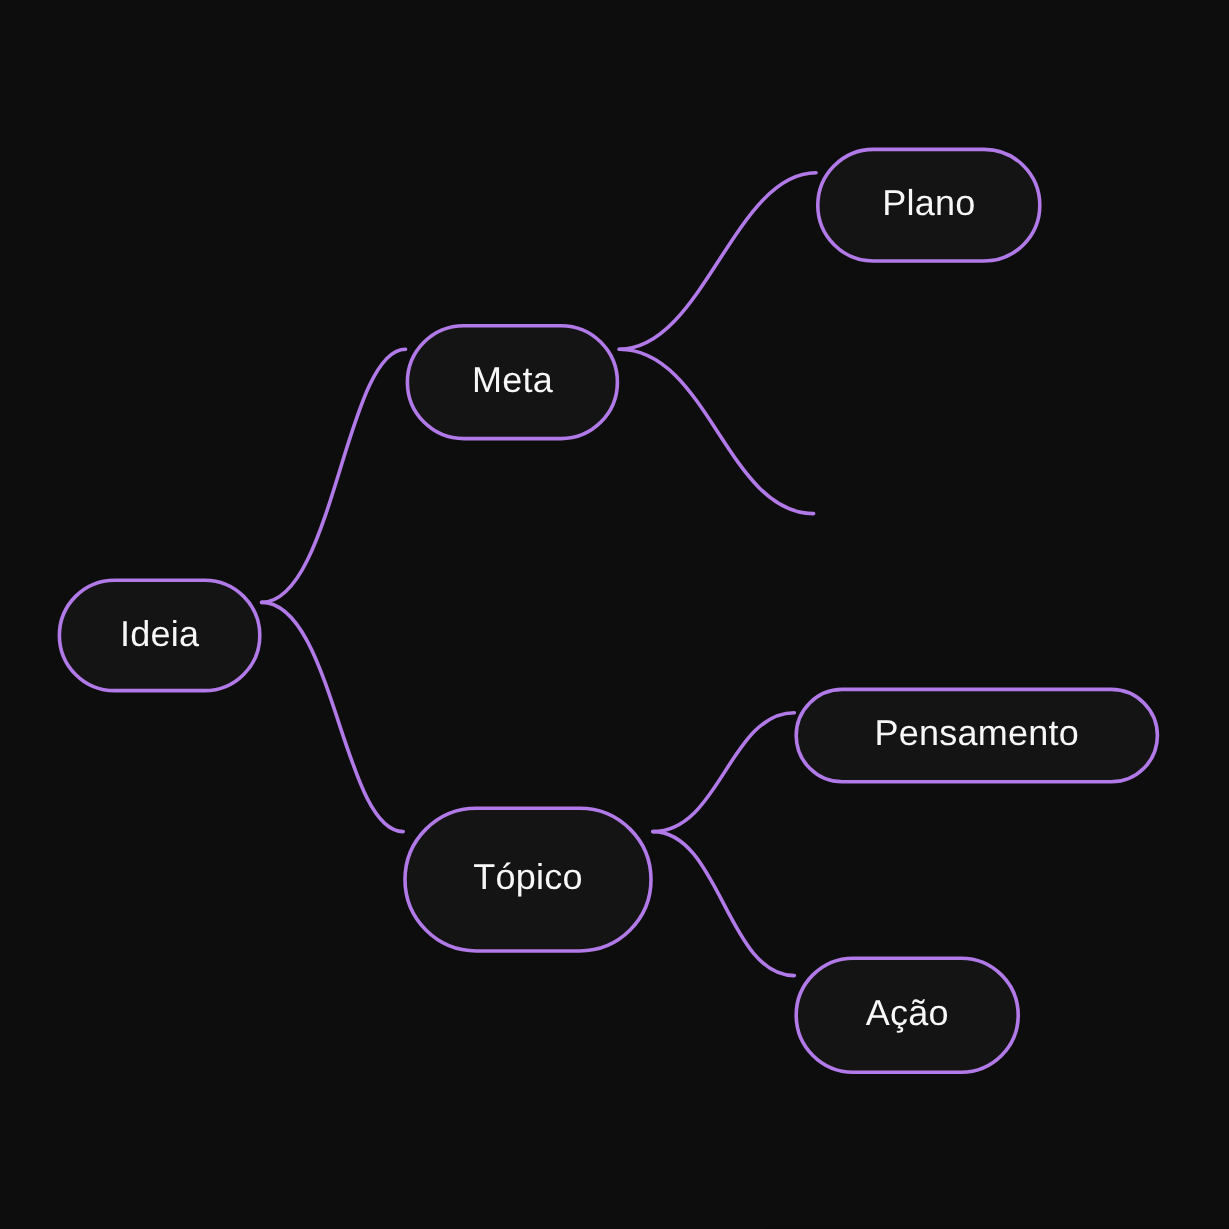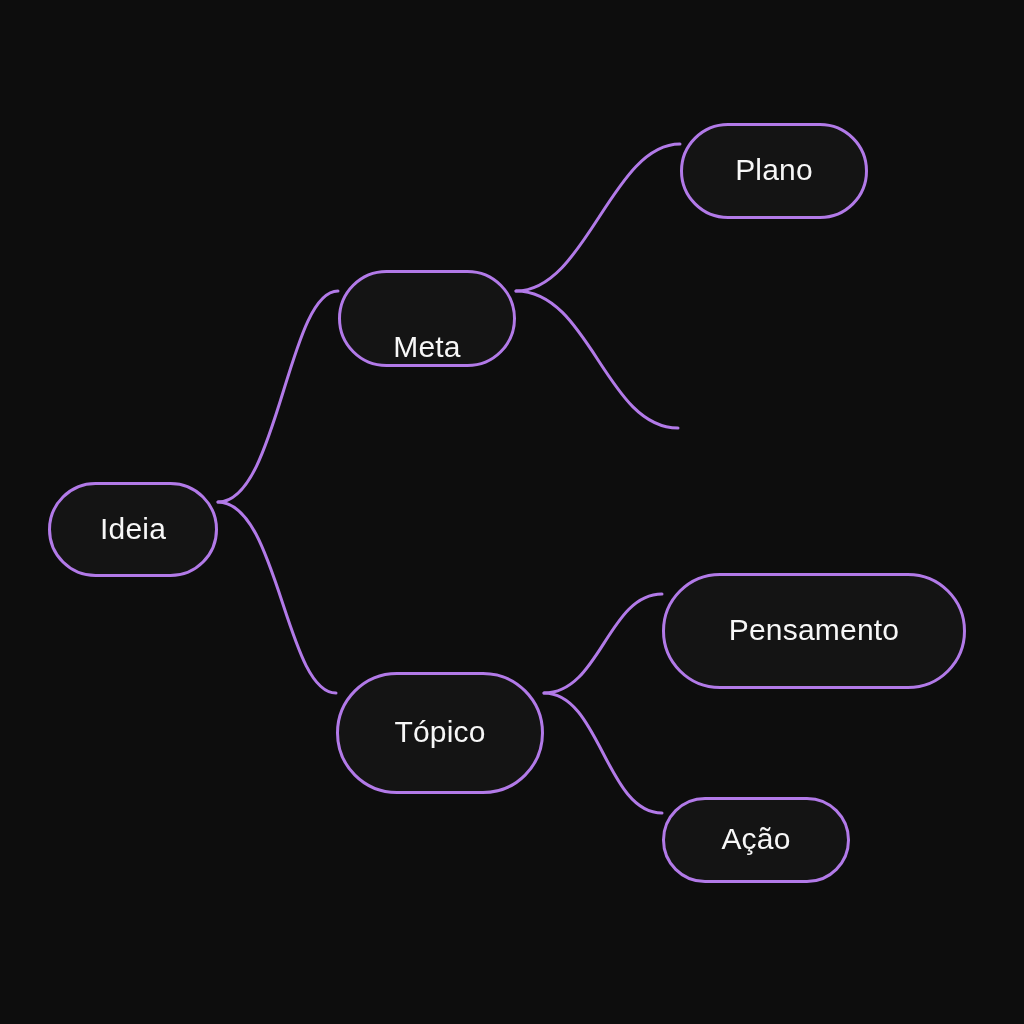--- a/index.html
+++ b/index.html
@@ -55,29 +55,29 @@
       <path d="M 218 502 C 278 502, 286 693, 336 693" fill="none" stroke="#b27ae8" stroke-width="3" stroke-linecap="round"></path>
       <path d="M 516 291 C 586 291, 612 144, 680 144" fill="none" stroke="#b27ae8" stroke-width="3" stroke-linecap="round"></path>
       <path d="M 516 291 C 590 291, 606 428, 678 428" fill="none" stroke="#b27ae8" stroke-width="3" stroke-linecap="round"></path>
       <path d="M 544 693 C 600 693, 608 594, 662 594" fill="none" stroke="#b27ae8" stroke-width="3" stroke-linecap="round"></path>
       <path d="M 544 693 C 600 693, 606 813, 662 813" fill="none" stroke="#b27ae8" stroke-width="3" stroke-linecap="round"></path>
     </svg>
 
   <div class="node" style="left: 48px; top: 455px; width: 170px; height: 95px; font-size: 30px; background: rgb(20, 20, 20); border-color: rgb(178, 122, 232); color: rgb(247, 247, 247);">
     <span class="node-label">Ideia</span>
   </div>
-  <div class="node" style="left: 338px; top: 243px; width: 178px; height: 97px; font-size: 30px; background: rgb(20, 20, 20); border-color: rgb(178, 122, 232); color: rgb(247, 247, 247); align-items: flex-end;">
+  <div class="node" style="left: 338px; top: 243px; width: 178px; height: 97px; font-size: 30px; background: rgb(20, 20, 20); border-color: rgb(178, 122, 232); color: rgb(247, 247, 247);">
     <span class="node-label">Meta</span>
   </div>
   <div class="node" style="left: 336px; top: 645px; width: 208px; height: 122px; font-size: 30px; background: rgb(20, 20, 20); border-color: rgb(178, 122, 232); color: rgb(247, 247, 247);">
     <span class="node-label">Tópico</span>
   </div>
   <div class="node" style="left: 680px; top: 96px; width: 188px; height: 96px; font-size: 30px; background: rgb(20, 20, 20); border-color: rgb(178, 122, 232); color: rgb(247, 247, 247);">
     <span class="node-label">Plano</span>
   </div>
-  <div class="node" style="left: 662px; top: 546px; width: 304px; height: 116px; font-size: 30px; background: rgb(20, 20, 20); border-color: rgb(178, 122, 232); color: rgb(247, 247, 247);">
+  <div class="node" style="left: 662px; top: 546px; width: 304px; height: 80px; font-size: 30px; background: rgb(20, 20, 20); border-color: rgb(178, 122, 232); color: rgb(247, 247, 247);">
     <span class="node-label">Pensamento</span>
   </div>
-  <div class="node" style="left: 662px; top: 770px; width: 188px; height: 86px; font-size: 30px; background: rgb(20, 20, 20); border-color: rgb(178, 122, 232); color: rgb(247, 247, 247);">
+  <div class="node" style="left: 662px; top: 770px; width: 188px; height: 98px; font-size: 30px; background: rgb(20, 20, 20); border-color: rgb(178, 122, 232); color: rgb(247, 247, 247);">
     <span class="node-label">Ação</span>
   </div>
 
 </div>
 
 </body></html>

